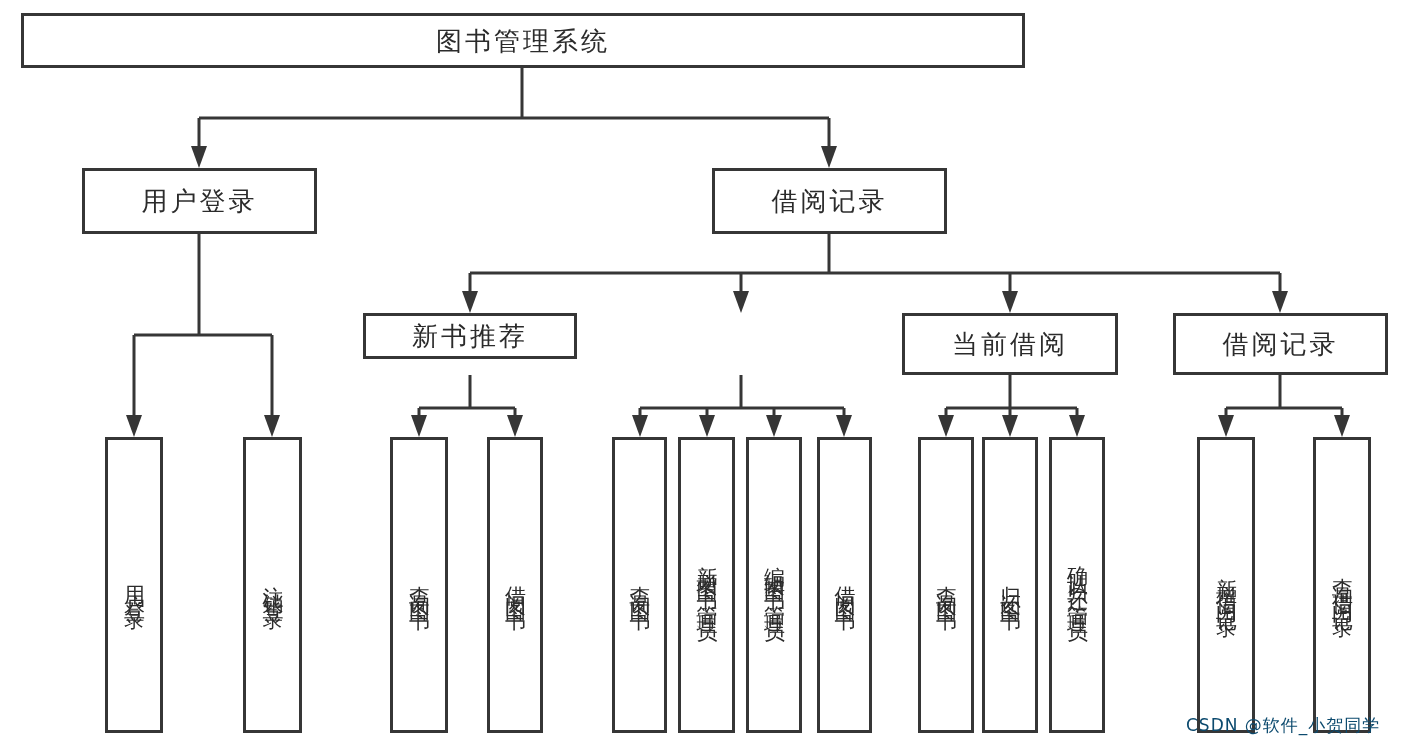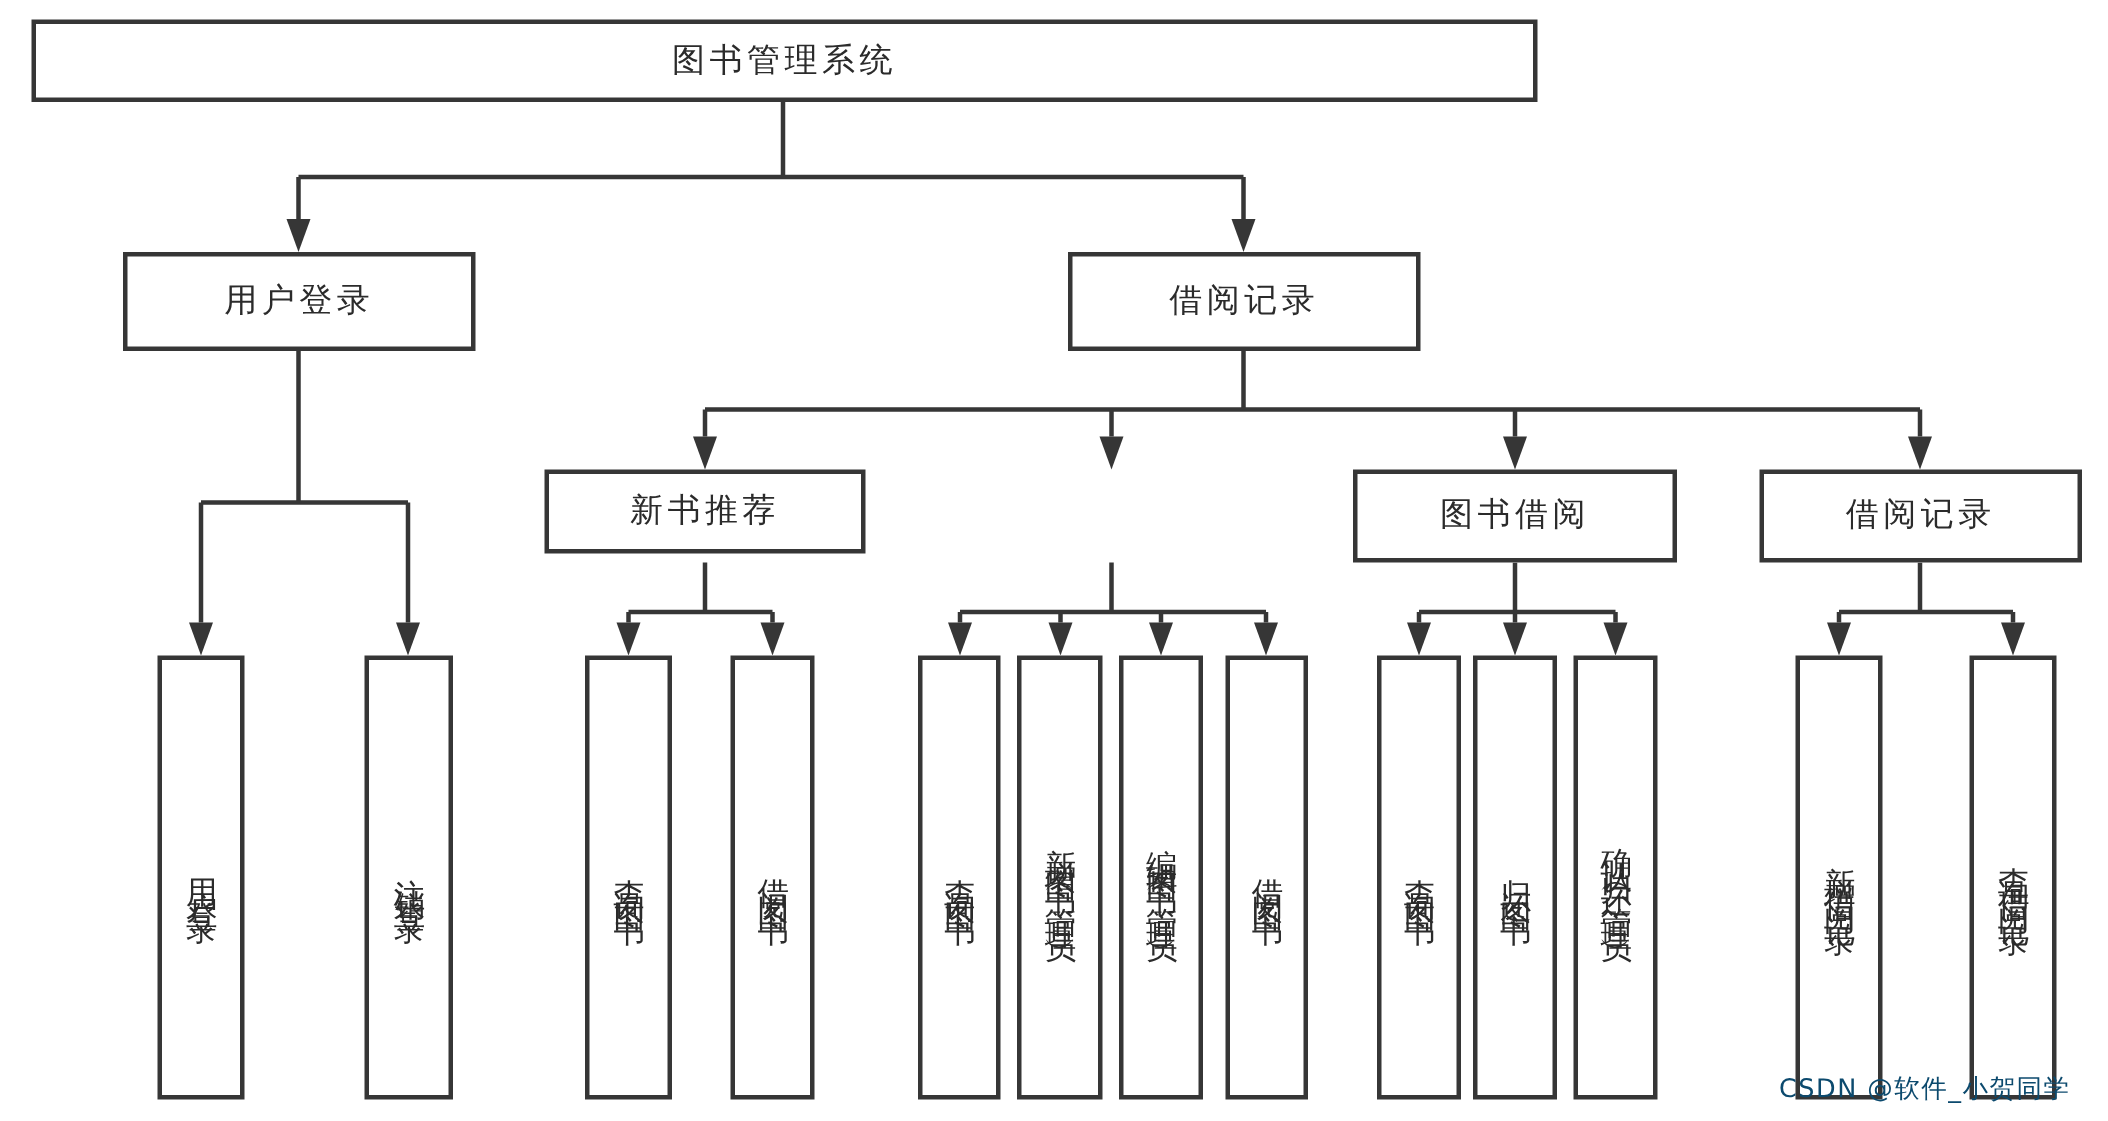--- a/index.html
+++ b/index.html
@@ -23,21 +23,21 @@
     background: #ffffff;
     border: 3px solid #363636;
     color: #2b2b2b;
     display: flex;
     align-items: center;
     justify-content: center;
     line-height: 1;
     z-index: 2;
   }
   .h-node {
-    font-size: 22px;
+    font-size: 26px;
     letter-spacing: 3px;
     white-space: nowrap;
   }
   .v-node {
     writing-mode: vertical-rl;
     text-orientation: mixed;
     font-size: 21px;
     letter-spacing: 8px;
   }
   .watermark {
@@ -101,22 +101,22 @@
       <polygon points="1218,415 1234,415 1226,437"></polygon>
       <polygon points="1334,415 1350,415 1342,437"></polygon>
     </g>
   </svg>
 
   <div class="node h-node" style="left:21px; top:13px; width:1004px; height:55px;">图书管理系统</div>
 
   <div class="node h-node" style="left:82px; top:168px; width:235px; height:66px;">用户登录</div>
   <div class="node h-node" style="left:712px; top:168px; width:235px; height:66px;">借阅记录</div>
 
-  <div class="node h-node" style="left:363px; top:313px; width:214px; height:56px;">新书推荐</div>
-  <div class="node h-node" style="left:902px; top:313px; width:216px; height:62px;">图书借阅</div>
+  <div class="node h-node" style="left:363px; top:313px; width:214px; height:46px;">新书推荐</div>
+  <div class="node h-node" style="left:902px; top:313px; width:216px; height:62px;">当前借阅</div>
   <div class="node h-node" style="left:1173px; top:313px; width:215px; height:62px;">借阅记录</div>
 
   <div class="node v-node" style="left:105px; top:437px; width:58px; height:296px;">用户登录</div>
   <div class="node v-node" style="left:243px; top:437px; width:59px; height:296px;">注销登录</div>
 
   <div class="node v-node" style="left:390px; top:437px; width:58px; height:296px;">查询图书</div>
   <div class="node v-node" style="left:487px; top:437px; width:56px; height:296px;">借阅图书</div>
 
   <div class="node v-node" style="left:612px; top:437px; width:55px; height:296px;">查询图书</div>
   <div class="node v-node" style="left:678px; top:437px; width:57px; height:296px;">新增图书（管理员）</div>

